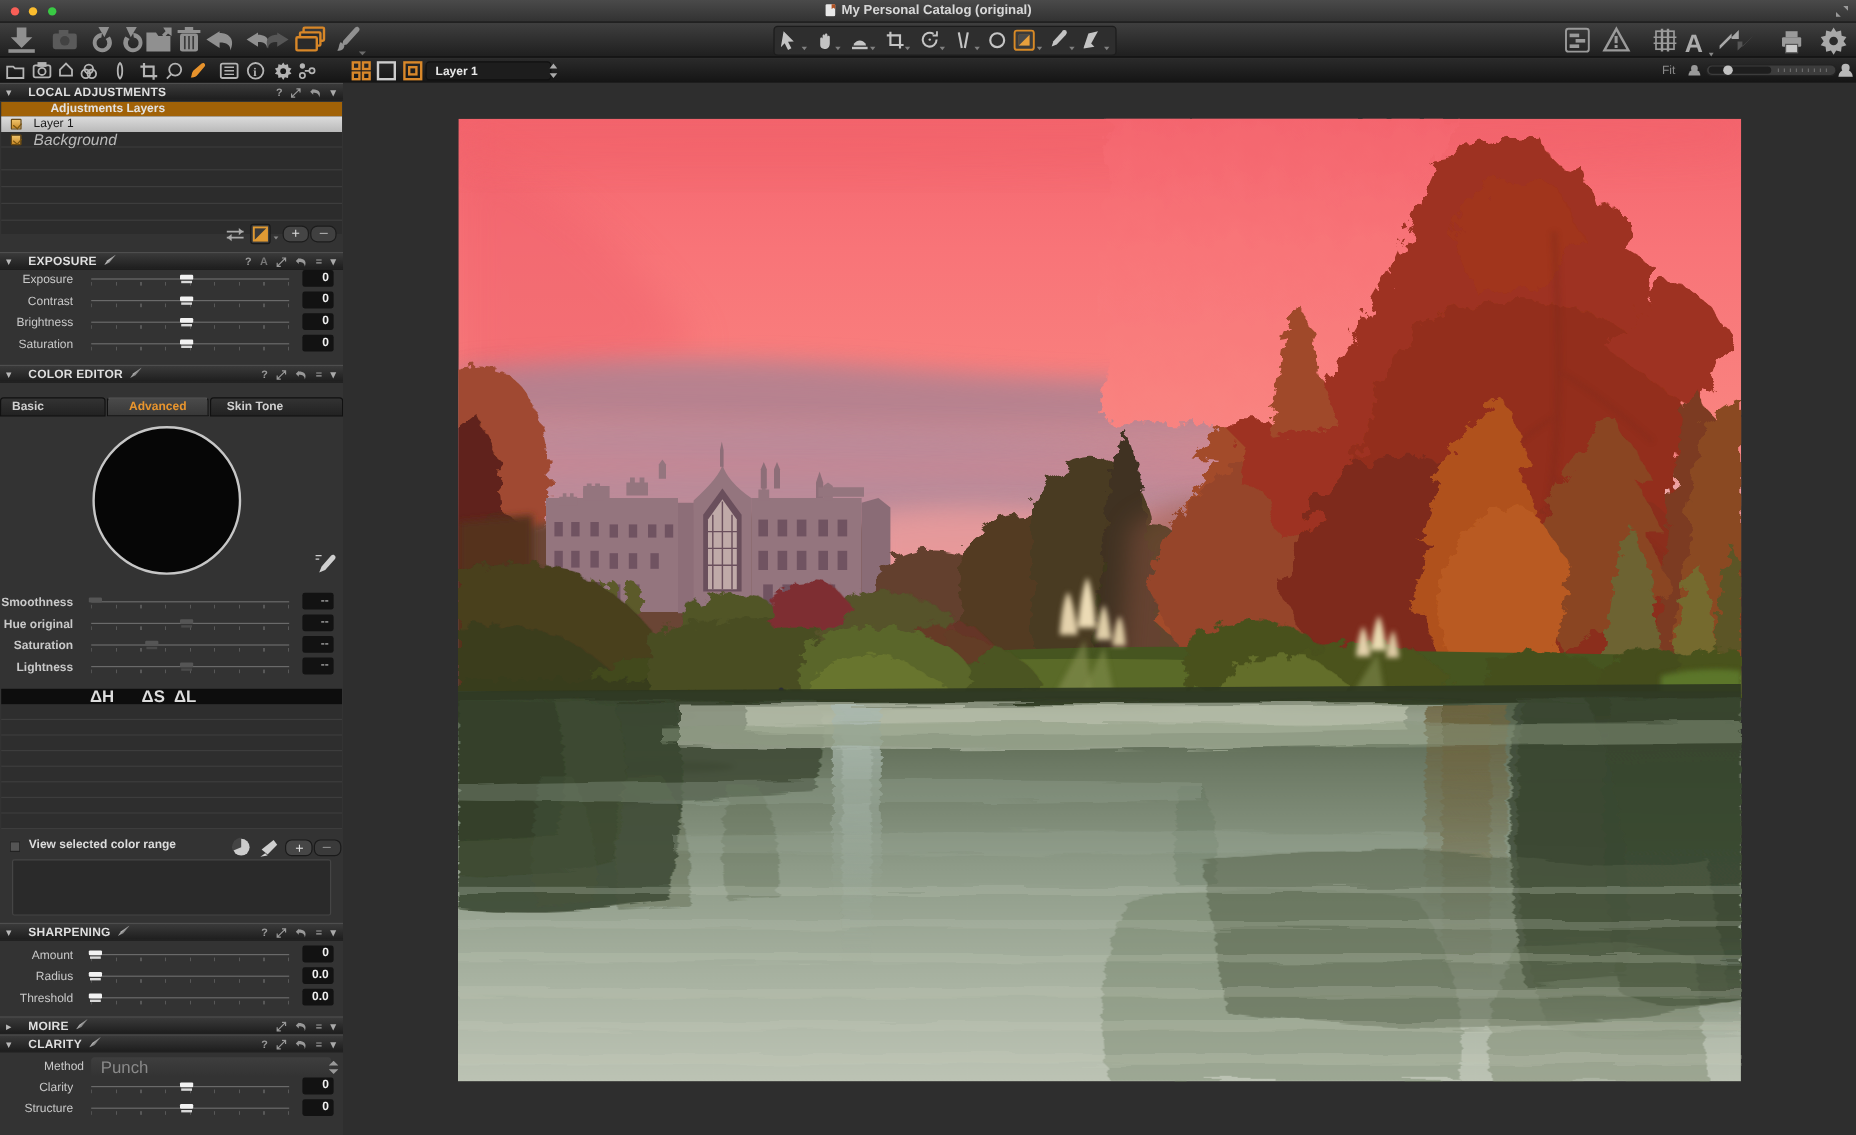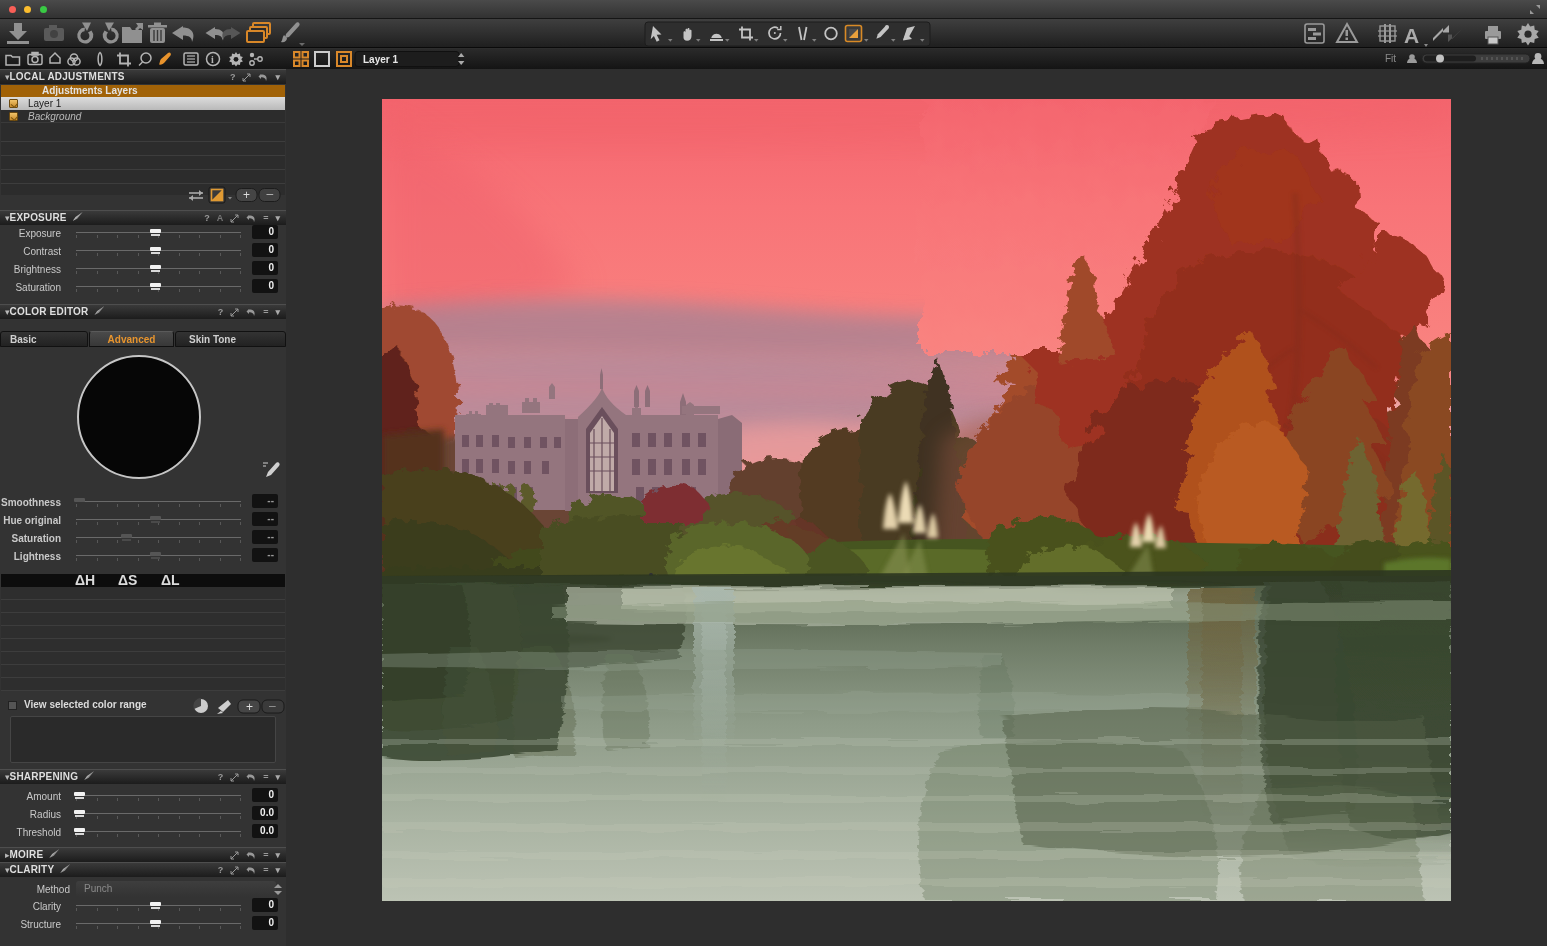--- a/index.html
+++ b/index.html
@@ -25,21 +25,21 @@
 
 
 #sidebar { position:absolute; left:0; top:69px; width:286px; height:877px;
   background:#333333; overflow:hidden; font-size:10px; color:#c9c9c9; }
 
 
 .phead { position:absolute; left:0; width:286px; height:15px;
   background:linear-gradient(#3a3a3a,#1e1e1e); border-top:1px solid #4e4e4e;
   border-bottom:1px solid #1d1d1d; line-height:14px; }
 .tri { color:#b9b9b9; font-size:9px; margin-left:5px; }
-.ptitle { color:#dfdfdf; font-weight:bold; font-size:10px; margin-left:0; letter-spacing:0.2px; }
+.ptitle { color:#dfdfdf; font-weight:bold; font-size:10px; margin-left:14px; letter-spacing:0.2px; }
 .hicons { position:absolute; right:6px; top:0; height:14px; display:flex; gap:7px;
   align-items:center; color:#9a9a9a; font-size:9px; font-weight:bold; }
 .dtri { color:#aaa; font-size:9px; }
 .bicon { display:inline-block; width:10px; height:9px; margin-left:6px;
   background:linear-gradient(135deg,#bbb 45%,#888 55%); clip-path:polygon(0 100%, 28% 55%, 100% 0, 45% 75%); }
 .chk { position:absolute; left:8px; top:2px; width:9px; height:9px;
   background:linear-gradient(#f0c36a,#c98a28); border:1px solid #6b4a12; border-radius:1px; }
 .chk::after { content:""; position:absolute; left:2px; top:1px; width:4px; height:5px;
   border:solid #7a5510; border-width:0 1.5px 1.5px 0; transform:rotate(40deg); }
 .lrow { position:absolute; left:0; width:100%; height:1px; background:#3d3d3d; }
@@ -76,20 +76,24 @@
 </head>
 <body>
 <div id="app">
   <div id="titlebar">
     <div class="tl" style="left:9px; background:#f95f57;"></div>
     <div class="tl" style="left:24px; background:#fbbd2e;"></div>
     <div class="tl" style="left:40px; background:#39ca44;"></div>
     <svg style="position:absolute; right:6px; top:4px;" width="12" height="11" viewBox="0 0 12 11">
         <path d="M7 1 l4 0 0 4 z M5 10 l-4 0 0 -4 z" fill="#9a9a9a"></path>
       </svg>
+    <div id="title"><svg width="11" height="11" viewBox="0 0 11 11" style="vertical-align:-2px; margin-right:3px;">
+          <rect x="1" y="0.5" width="8" height="10" rx="1" fill="#e8e8e8"></rect>
+          <path d="M6 0.5 v4 l1.5 -1 1.5 1 v-4 z" fill="#b05020"></path>
+        </svg>My Personal Catalog (original)</div>
   </div>
   <div id="maintb">
     <svg width="1547" height="29" viewBox="0 0 1547 29">
       <g fill="#909090" stroke="none">
 
         <path d="M14 4 h8 v8 h5 l-9 9 -9 -9 h5 z"></path>
         <rect x="7" y="22" width="22" height="3"></rect>
 
         <g fill="#5a5a5a">
             <rect x="44" y="9" width="20" height="13" rx="2"></rect>
@@ -324,21 +328,21 @@
           </svg>
           <svg width="10" height="9" viewBox="0 0 10 9">
             <path d="M3 1 L0.5 3.5 L3 6 v-1.7 c3 0 5 1 5 4 c2 -5 -1 -6.8 -5 -6.8 z" fill="#999"></path>
           </svg>
           <span class="dtri">▾</span>
         </span>
     </div>
     <div style="position:absolute; top:16px; left:1px; width:284px; height:110px; background:#2c2c2c;">
       <div style="height:12px; background:#a16207; color:#e2e2e2; font-weight:bold; padding-left:41px; font-size:10px; line-height:12px;">Adjustments Layers</div>
       <div style="height:13px; background:linear-gradient(#dcdcdc,#b9b9b9); color:#1a1a1a; position:relative; font-size:10px; line-height:13px;"><span class="chk"></span><span style="padding-left:27px;">Layer 1</span></div>
-      <div style="height:13px; position:relative; color:#b9b9b9; font-style:italic; font-size:10px; line-height:13px; border-bottom:1px solid #3a3a3a;"><span class="chk"></span><span style="padding-left:27px;">Background</span></div>
+      <div style="height:13px; position:relative; color:#b9b9b9; font-style:italic; font-size:13px; line-height:13px; border-bottom:1px solid #3a3a3a;"><span class="chk"></span><span style="padding-left:27px;">Background</span></div>
       <div class="lrow" style="top:56px"></div>
         <div class="lrow" style="top:70px"></div>
         <div class="lrow" style="top:84px"></div>
         <div class="lrow" style="top:98px"></div>
     </div>
     <div style="position:absolute; top:113px; left:0; width:286px; height:28px;">
       <svg width="286" height="28">
         <g stroke="#a9a9a9" stroke-width="1.6" fill="none">
           <line x1="189" y1="11" x2="203" y2="11"></line>
             <line x1="189" y1="16" x2="203" y2="16"></line>
@@ -438,21 +442,21 @@
         </div>
       <div class="srow">
           <span class="slabel2">Lightness</span>
           <span class="strack g"></span>
           <span class="sval2">--</span>
         </div>
     </div>
     <div style="position:absolute; top:505px; left:1px; width:284px; height:13px; background:#0d0d0d; color:#dcdcdc; font-weight:bold; font-size:14px; line-height:13px;">
       <span style="position:absolute; left:74px;">ΔH</span>
         <span style="position:absolute; left:117px;">ΔS</span>
-        <span style="position:absolute; left:160px;">ΔL</span>
+        <span style="position:absolute; left:144px;">ΔL</span>
     </div>
     <div style="position:absolute; top:518px; left:1px; width:284px; height:104px; background:#2e2e2e;">
       <div class="lrow" style="top:12px"></div>
         <div class="lrow" style="top:25px"></div>
         <div class="lrow" style="top:38px"></div>
         <div class="lrow" style="top:51px"></div>
         <div class="lrow" style="top:64px"></div>
         <div class="lrow" style="top:77px"></div>
         <div class="lrow" style="top:90px"></div>
         <div class="lrow" style="top:103px"></div>
@@ -527,21 +531,21 @@
           </svg>
           <svg width="10" height="9" viewBox="0 0 10 9">
             <path d="M3 1 L0.5 3.5 L3 6 v-1.7 c3 0 5 1 5 4 c2 -5 -1 -6.8 -5 -6.8 z" fill="#999"></path>
           </svg>
           <span>=</span>
           <span class="dtri">▾</span>
         </span>
     </div>
     <div style="position:absolute; top:812px; left:0; width:286px; height:18px;">
       <span style="position:absolute; right:216px; top:3px; color:#c9c9c9;">Method</span>
-      <span style="position:absolute; left:76px; top:0px; width:200px; height:16px; background:linear-gradient(#3e3e3e,#333); border-radius:3px; color:#8a8a8a; font-size:10px; line-height:16px; padding-left:8px;">Punch</span>
+      <span style="position:absolute; left:76px; top:0px; width:200px; height:16px; background:linear-gradient(#3e3e3e,#333); border-radius:3px; color:#8a8a8a; font-size:14px; line-height:16px; padding-left:8px;">Punch</span>
       <svg style="position:absolute; right:4px; top:3px;" width="8" height="11">
           <path d="M0 4 l4 -4 4 4 z M0 7 l4 4 4 -4 z" fill="#999"></path>
         </svg>
     </div>
     <div class="sliderblock" style="top:828px;">
       <div class="srow">
           <span class="slabel">Clarity</span>
           <span class="strack c"></span>
           <span class="sval">0</span>
         </div>

